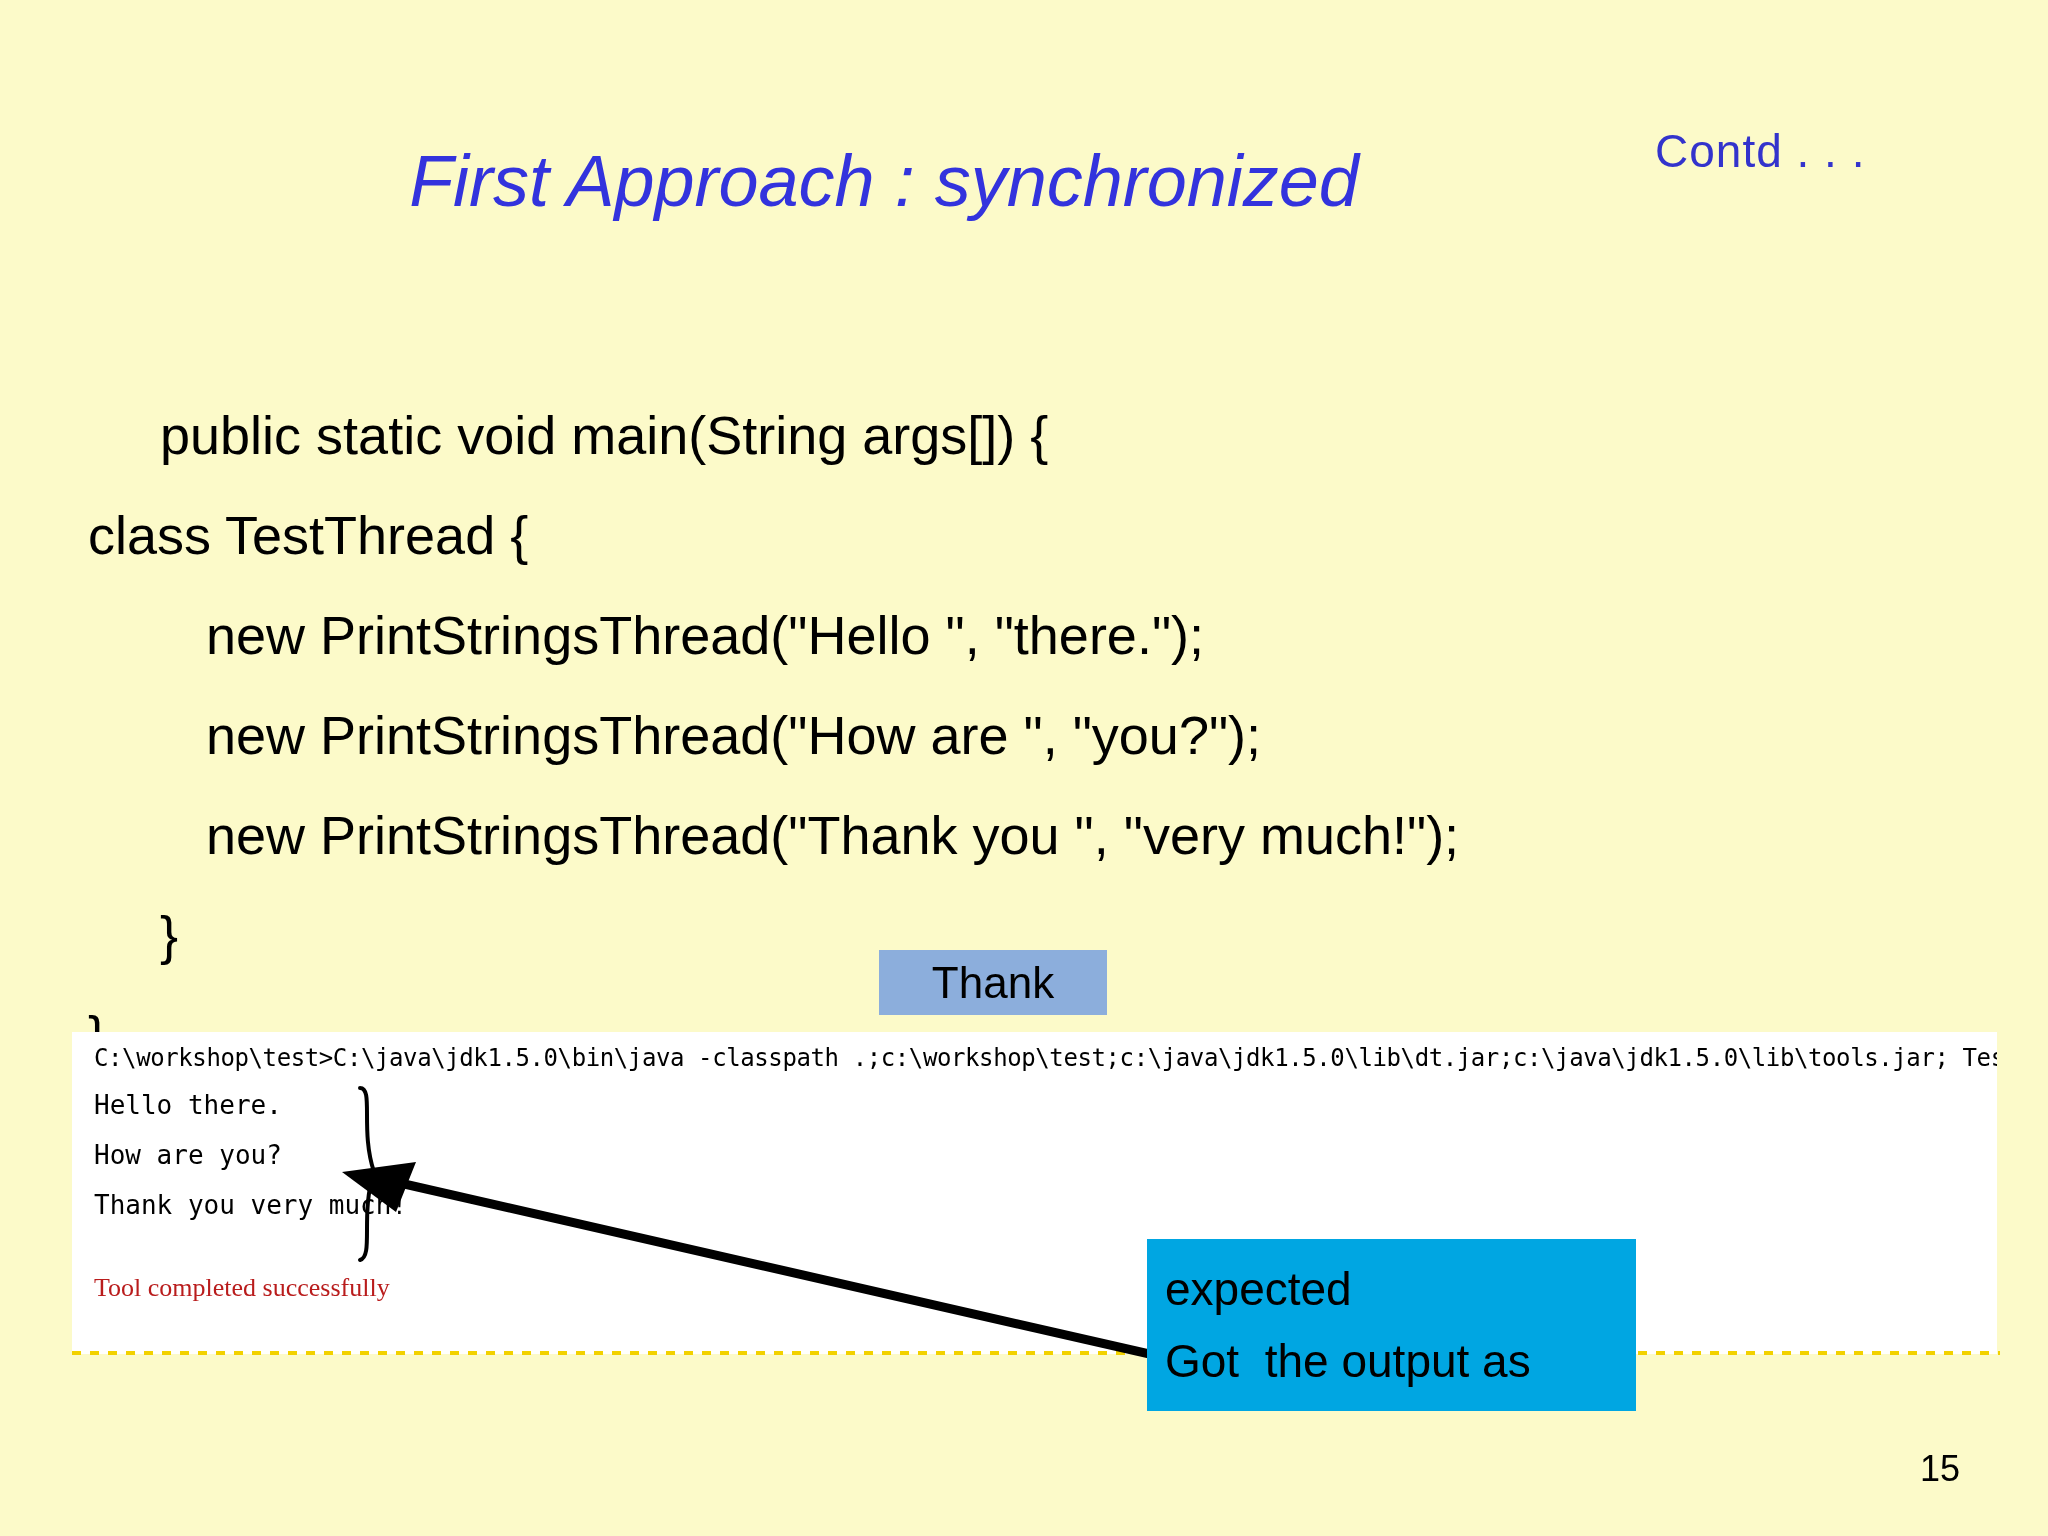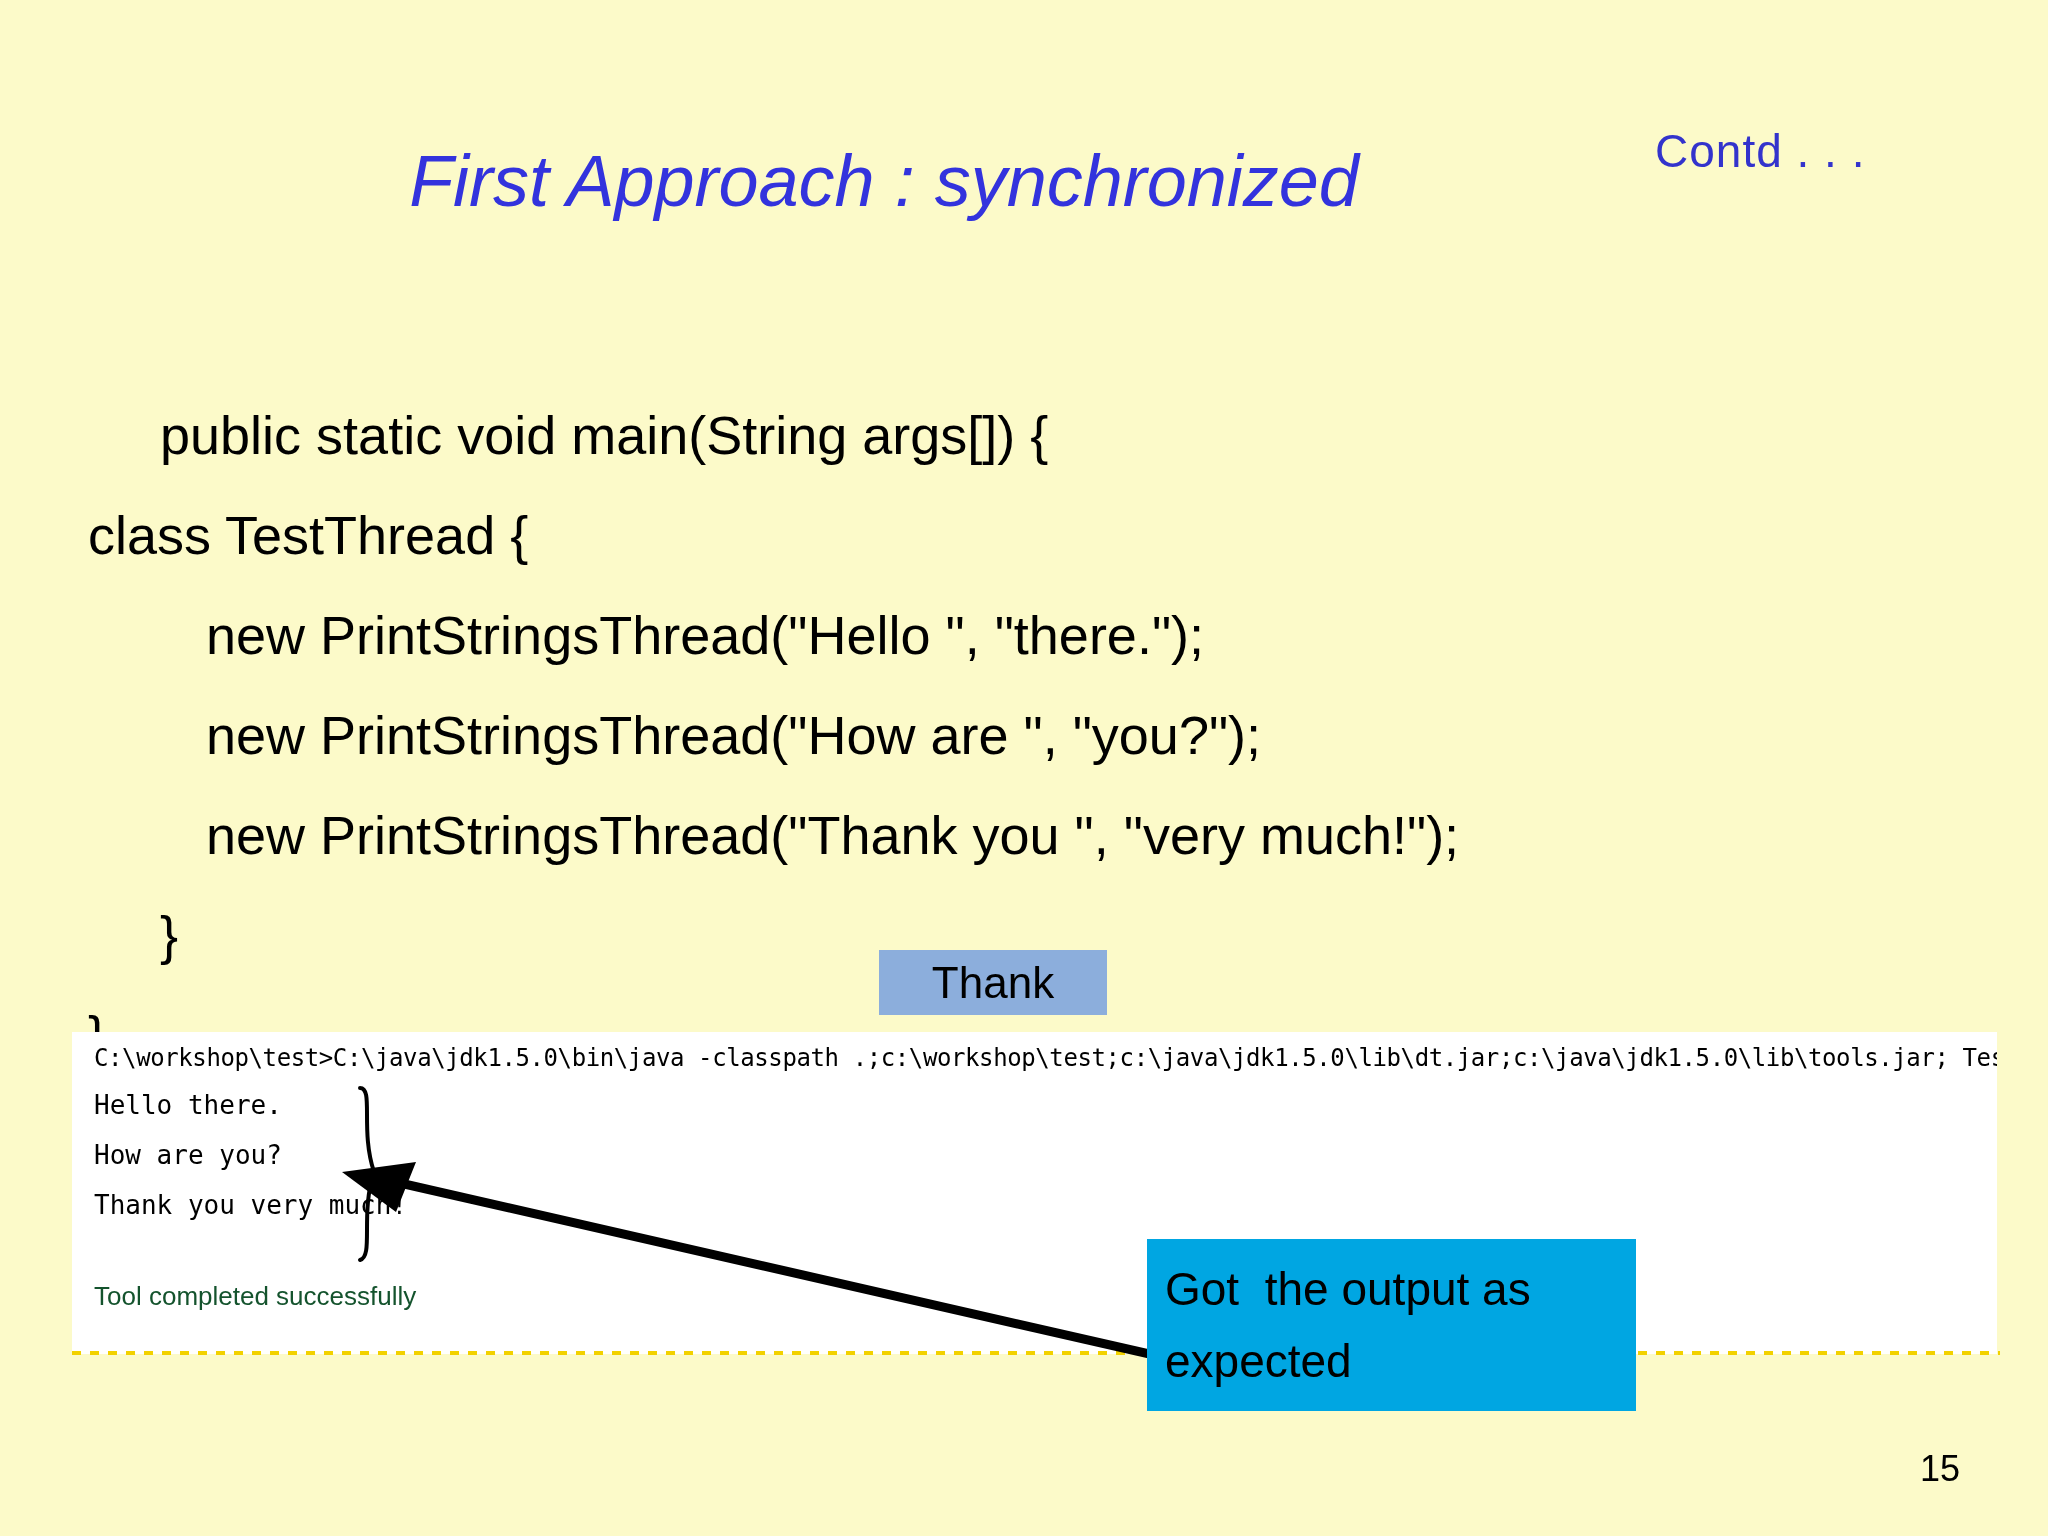--- a/index.html
+++ b/index.html
@@ -114,24 +114,24 @@
     color: #000000;
     white-space: pre;
     letter-spacing: 0px;
   }
   #console-out-0 { top: 58px; }
   #console-out-1 { top: 108px; }
   #console-out-2 { top: 158px; }
   #console-status {
     position: absolute;
     left: 22px;
-    top: 249px;
-    font-family: Liberation Sans, sans-serif;
+    top: 241px;
+    font-family: Liberation Serif, serif;
     font-size: 26px;
-    color: #14532d;
+    color: #b91c1c;
     white-space: pre;
   }
 
   
   #output-brace {
     position: absolute;
     left: 282px;
     top: 52px;
     width: 40px;
     height: 180px;
@@ -217,17 +217,17 @@
     </svg>
   </div>
 
   <div id="dotted-divider"></div>
 
   <svg id="callout-arrow" viewBox="0 0 880 230">
     <line x1="48" y1="38" x2="872" y2="226" stroke="#000000" stroke-width="9"></line>
     <polygon points="12,32 86,22 66,72" fill="#000000"></polygon>
   </svg>
 
-  <div id="callout-box"><div>Got  the output as</div><div>expected</div></div>
+  <div id="callout-box"><div>expected</div><div>Got  the output as</div></div>
 
   <div id="page-number">15</div>
 
 </div>
 
 </body></html>

